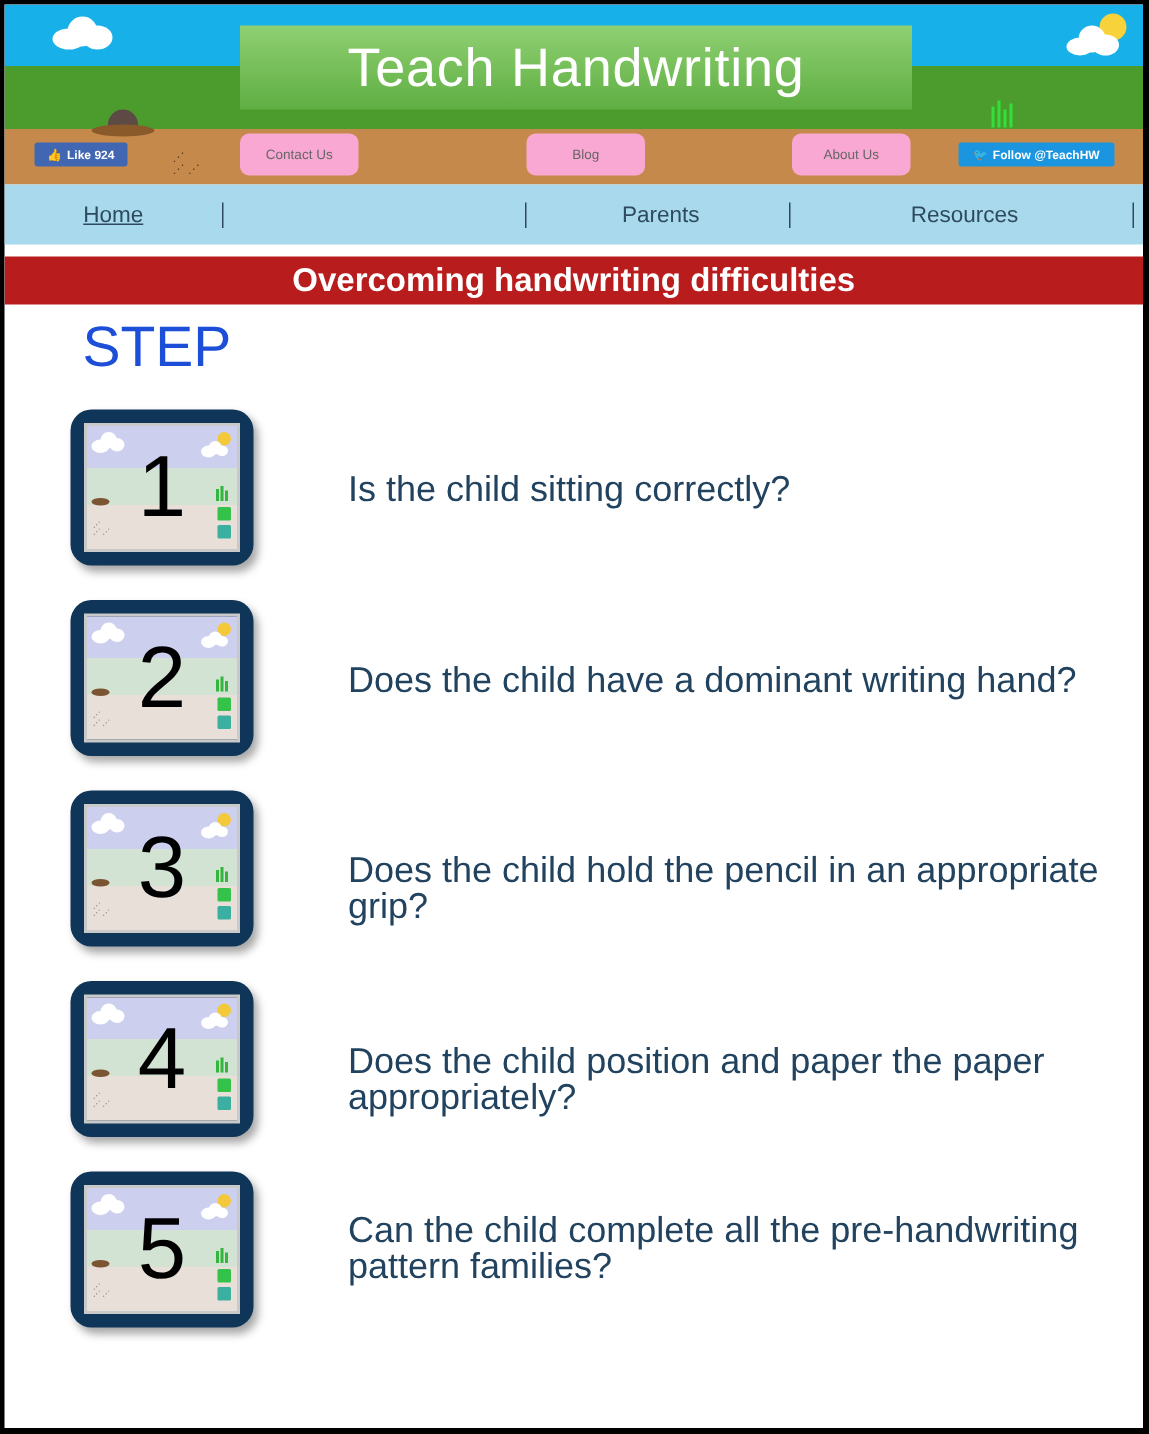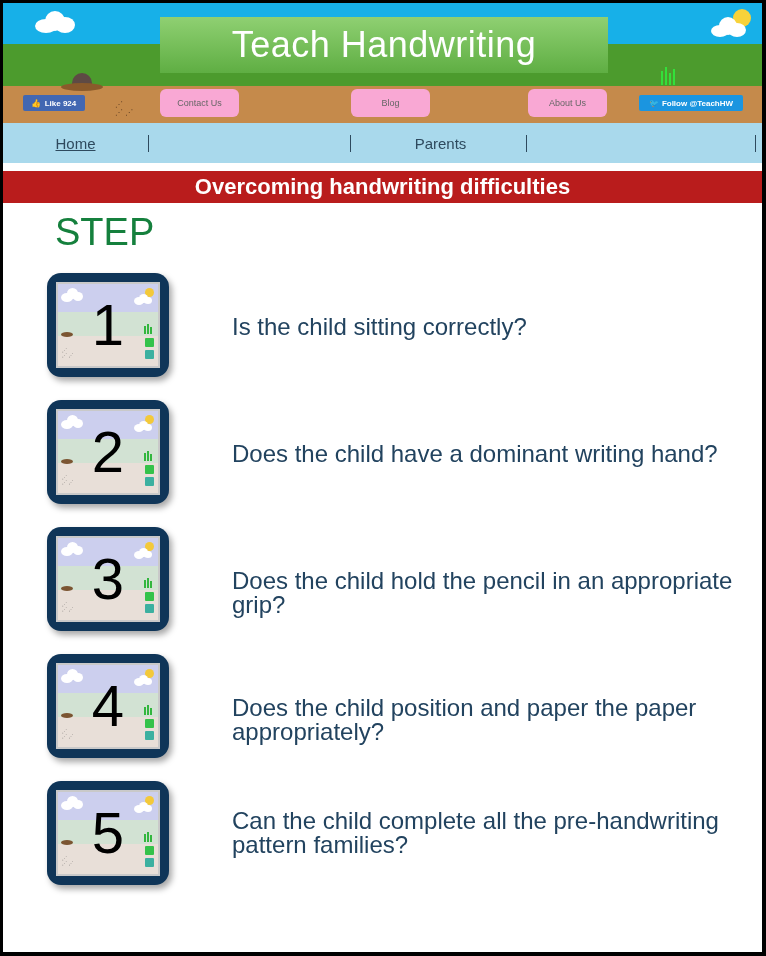--- a/index.html
+++ b/index.html
@@ -54,21 +54,21 @@
     color: #2e4a5e; font-size: 15px;
   }
   .nav-sep { position: absolute; top: 12px; width: 1px; height: 17px; background: #2e4a5e; }
   
   .banner {
     position: absolute; left: 0; top: 168px; width: 759px; height: 32px; background: #b91c1c;
     display: flex; align-items: center; justify-content: center;
   }
   .banner span { color: #fff; font-size: 22px; font-weight: bold; }
   .step-heading {
-    position: absolute; left: 52px; top: 208px; font-size: 38px; color: #15803d;
+    position: absolute; left: 52px; top: 208px; font-size: 38px; color: #1d4ed8;
   }
   
   .step { position: absolute; left: 0; width: 759px; height: 105px; }
   .tile {
     position: absolute; left: 44px; top: 0; width: 122px; height: 104px;
     background: #0f3558; border-radius: 14px;
     box-shadow: 3px 4px 6px rgba(0,0,0,0.35);
   }
   .tile-inner {
     position: absolute; left: 9px; top: 9px; width: 104px; height: 86px;
@@ -148,20 +148,21 @@
     </div>
   </div>
 
   <div class="nav">
     <div class="nav-item" style="left:20px;width:105px;text-decoration:underline;">Home</div>
     <div class="nav-sep" style="left:145px;"></div>
     <div class="nav-item" style="left:180px;width:135px;margin-top:37px;">Teachers</div>
     <div class="nav-sep" style="left:347px;"></div>
     <div class="nav-item" style="left:370px;width:135px;">Parents</div>
     <div class="nav-sep" style="left:523px;"></div>
+    <div class="nav-item" style="left:560px;width:160px;">Resources</div>
     <div class="nav-sep" style="left:752px;"></div>
   </div>
 
   <div class="banner">
     <span>Overcoming handwriting difficulties</span>
   </div>
 
   <div class="step-heading">STEP</div>
 
   <div class="step" style="top:270px;">

